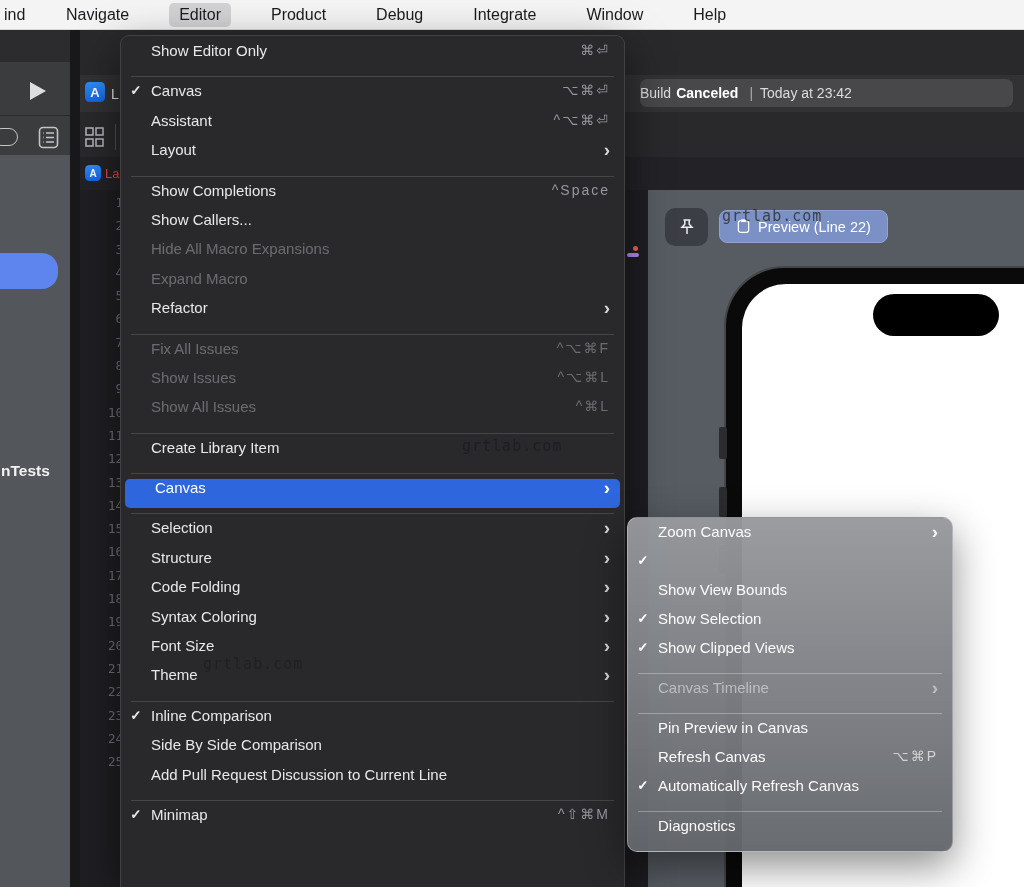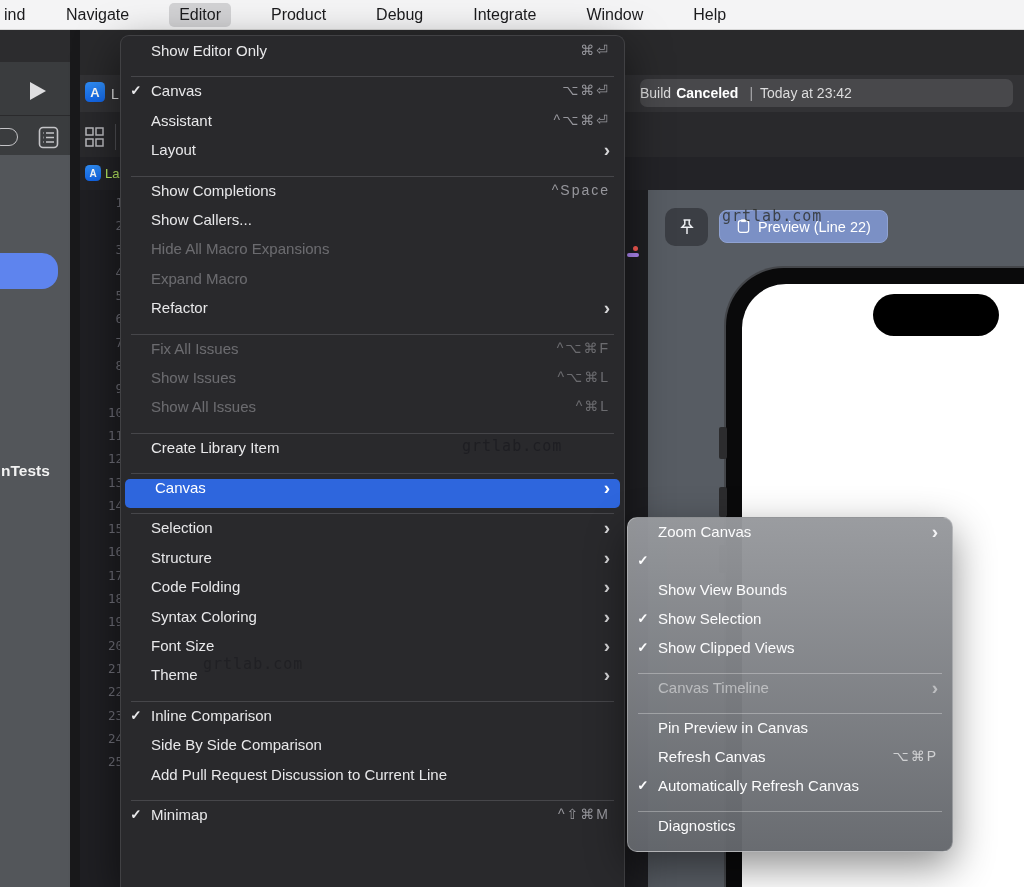--- a/index.html
+++ b/index.html
@@ -41,21 +41,21 @@
 
   
   .appicon { display:inline-flex; align-items:center; justify-content:center;
              background:linear-gradient(180deg,#2f8df7,#1266e8); color:#fff;
              border-radius:4.5px; font-weight:bold; }
   .tab-icon { position:absolute; left:85px; top:82px; width:20px; height:20px; font-size:13px; }
   .tab-label { position:absolute; left:111px; top:86px; color:#e8e8ea; font-size:14px; }
   .grid-icon { position:absolute; left:84px; top:126px; width:21px; height:22px; }
   .jump-sep  { position:absolute; left:115px; top:124px; width:1px; height:26px; background:#515156; }
   .crumb-icon { position:absolute; left:85px; top:165px; width:16px; height:16px; font-size:10px; }
-  .crumb-label { position:absolute; left:105px; top:166px; color:#bef264; font-size:13px; }
+  .crumb-label { position:absolute; left:105px; top:166px; color:#ef4444; font-size:13px; }
 
   
   .gutter { position:absolute; left:80px; top:191px; width:43px; text-align:right;
             color:#72727b; font-family:"DejaVu Sans Mono", monospace; font-size:12.5px; }
   .gutter span { display:block; height:23.3px; line-height:23.3px; }
   .code-dot  { position:absolute; left:633px; top:246px; width:5px; height:5px; border-radius:50%; background:#ff5d55; }
   .code-dash { position:absolute; left:627px; top:253px; width:12px; height:4px; border-radius:2px; background:#b48cfa; }
 
   
   .status-pill { position:absolute; left:640px; top:79px; width:373px; height:28px;

